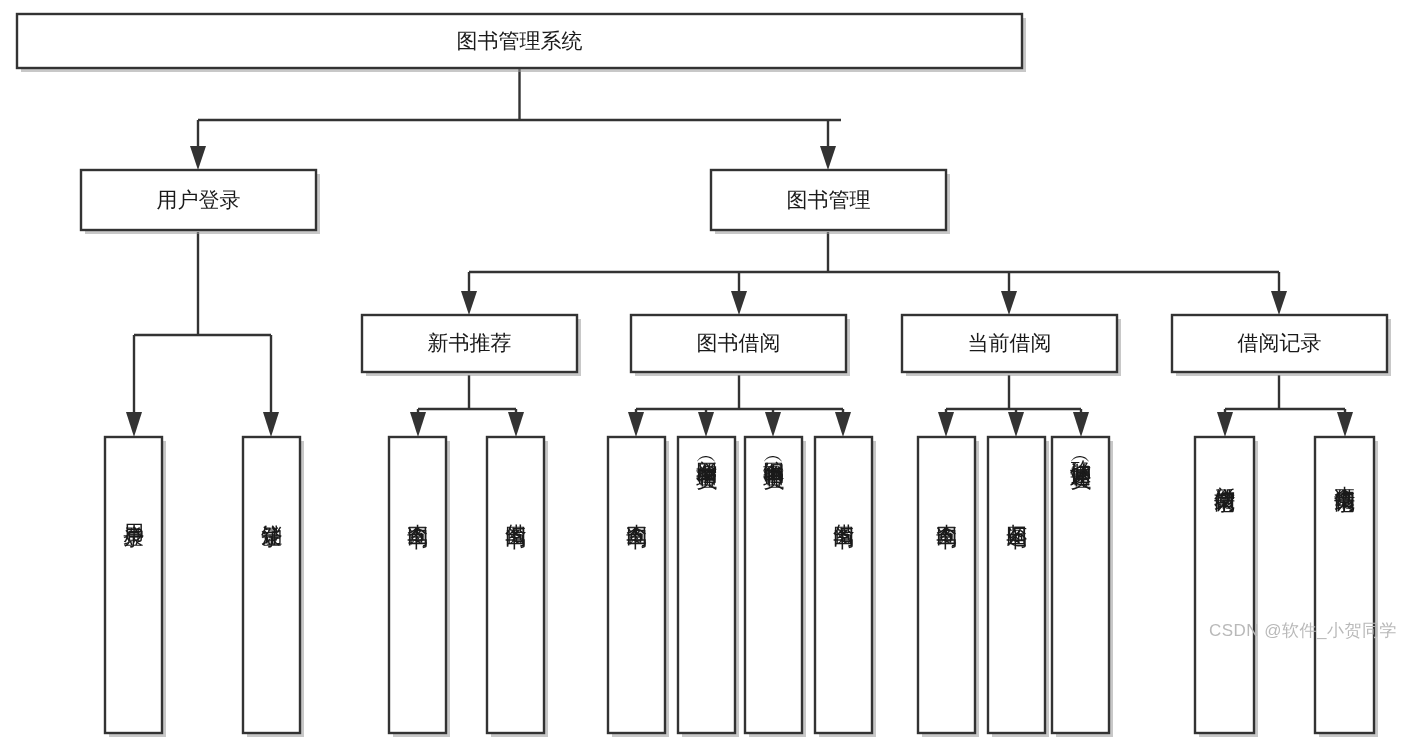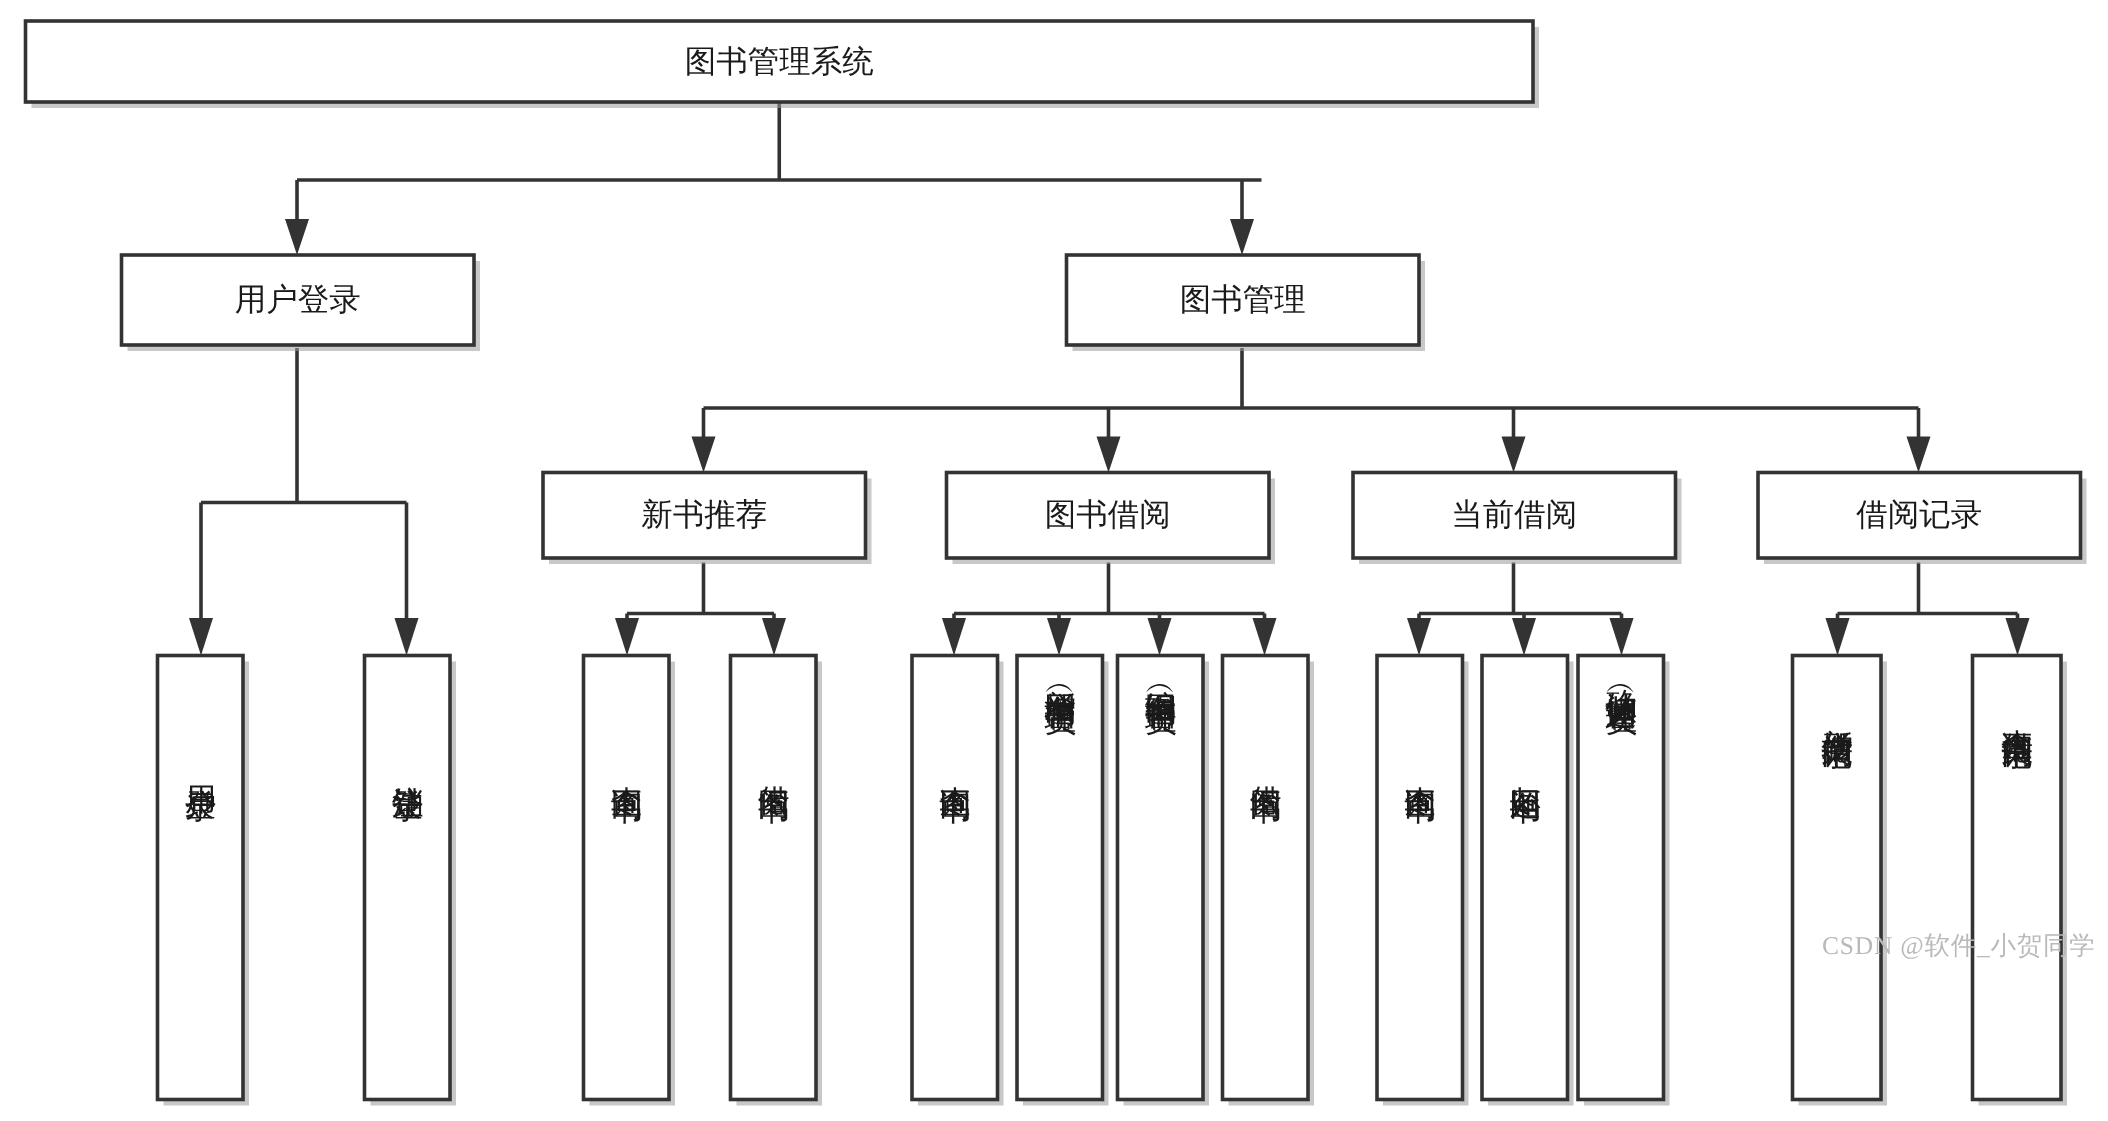--- a/index.html
+++ b/index.html
@@ -67,21 +67,21 @@
     line-height: 1.08;
     letter-spacing: 1.5px;
     color: #1a1a1a;
     white-space: nowrap;
     text-align: center;
   }
   .watermark {
     position: absolute;
     right: 8px;
     bottom: 6px;
-    font-family: Liberation Serif, serif;
+    font-family: Liberation Sans, sans-serif;
     font-size: 17px;
     color: #b9b9b9;
     letter-spacing: 0.5px;
     white-space: nowrap;
   }
 </style>
 </head>
 <body>
 
 <div id="diagram-root">

